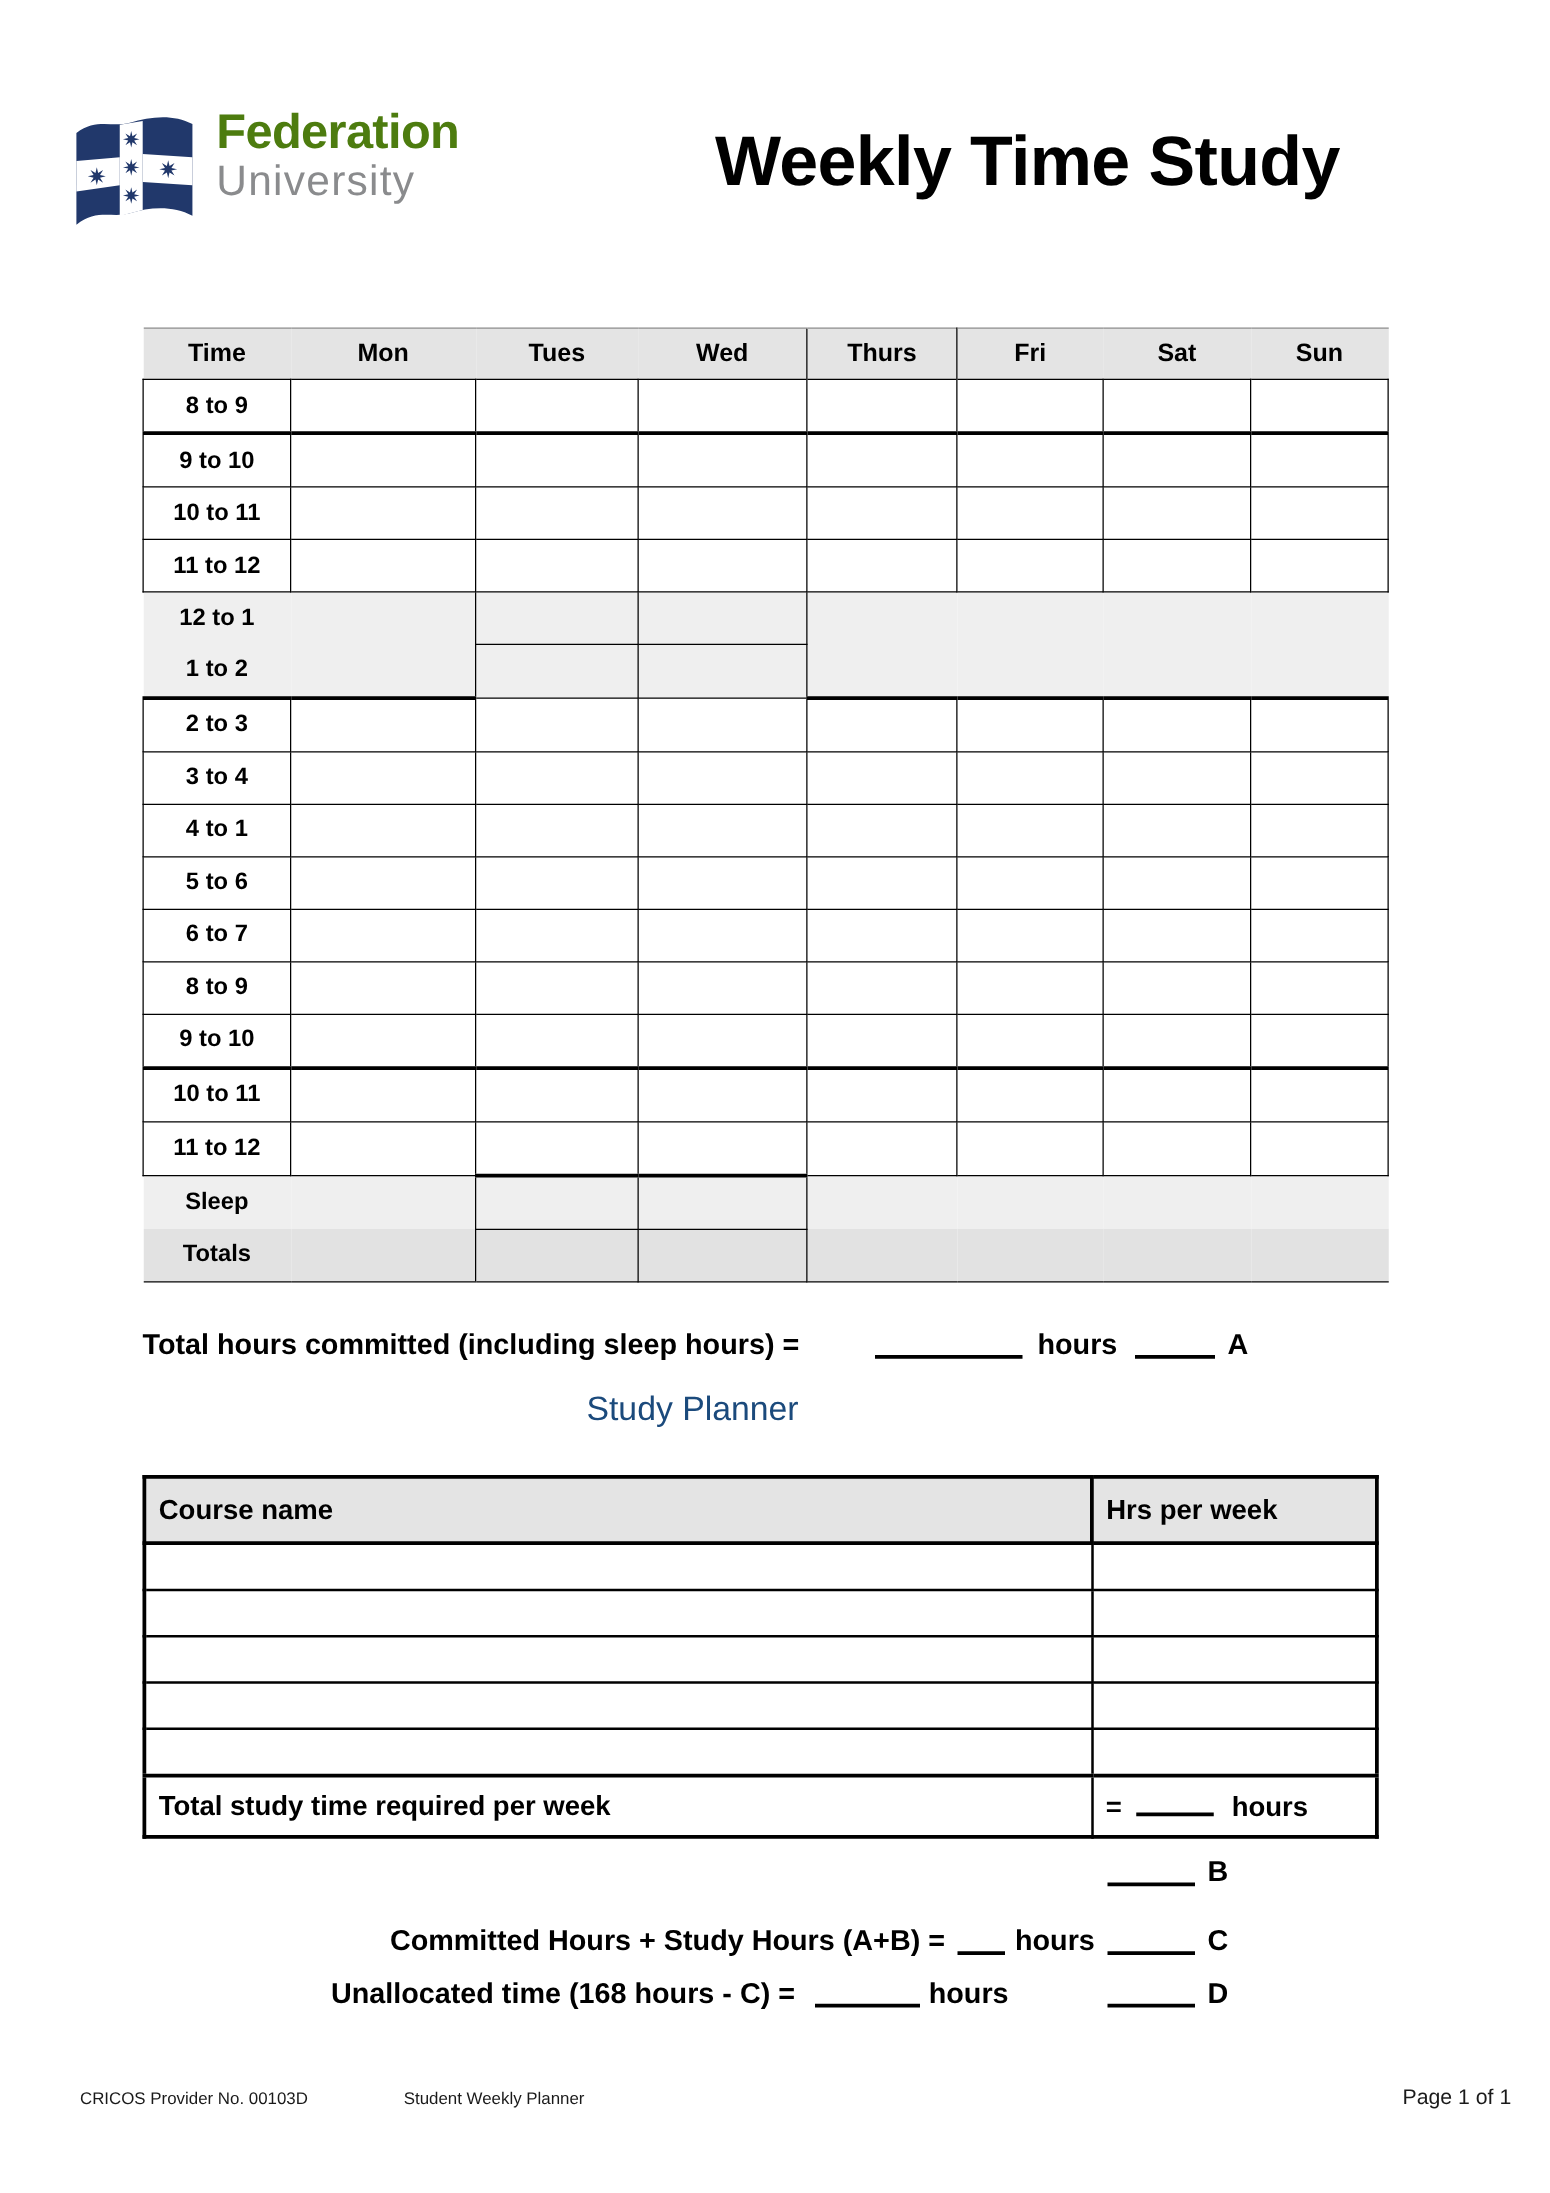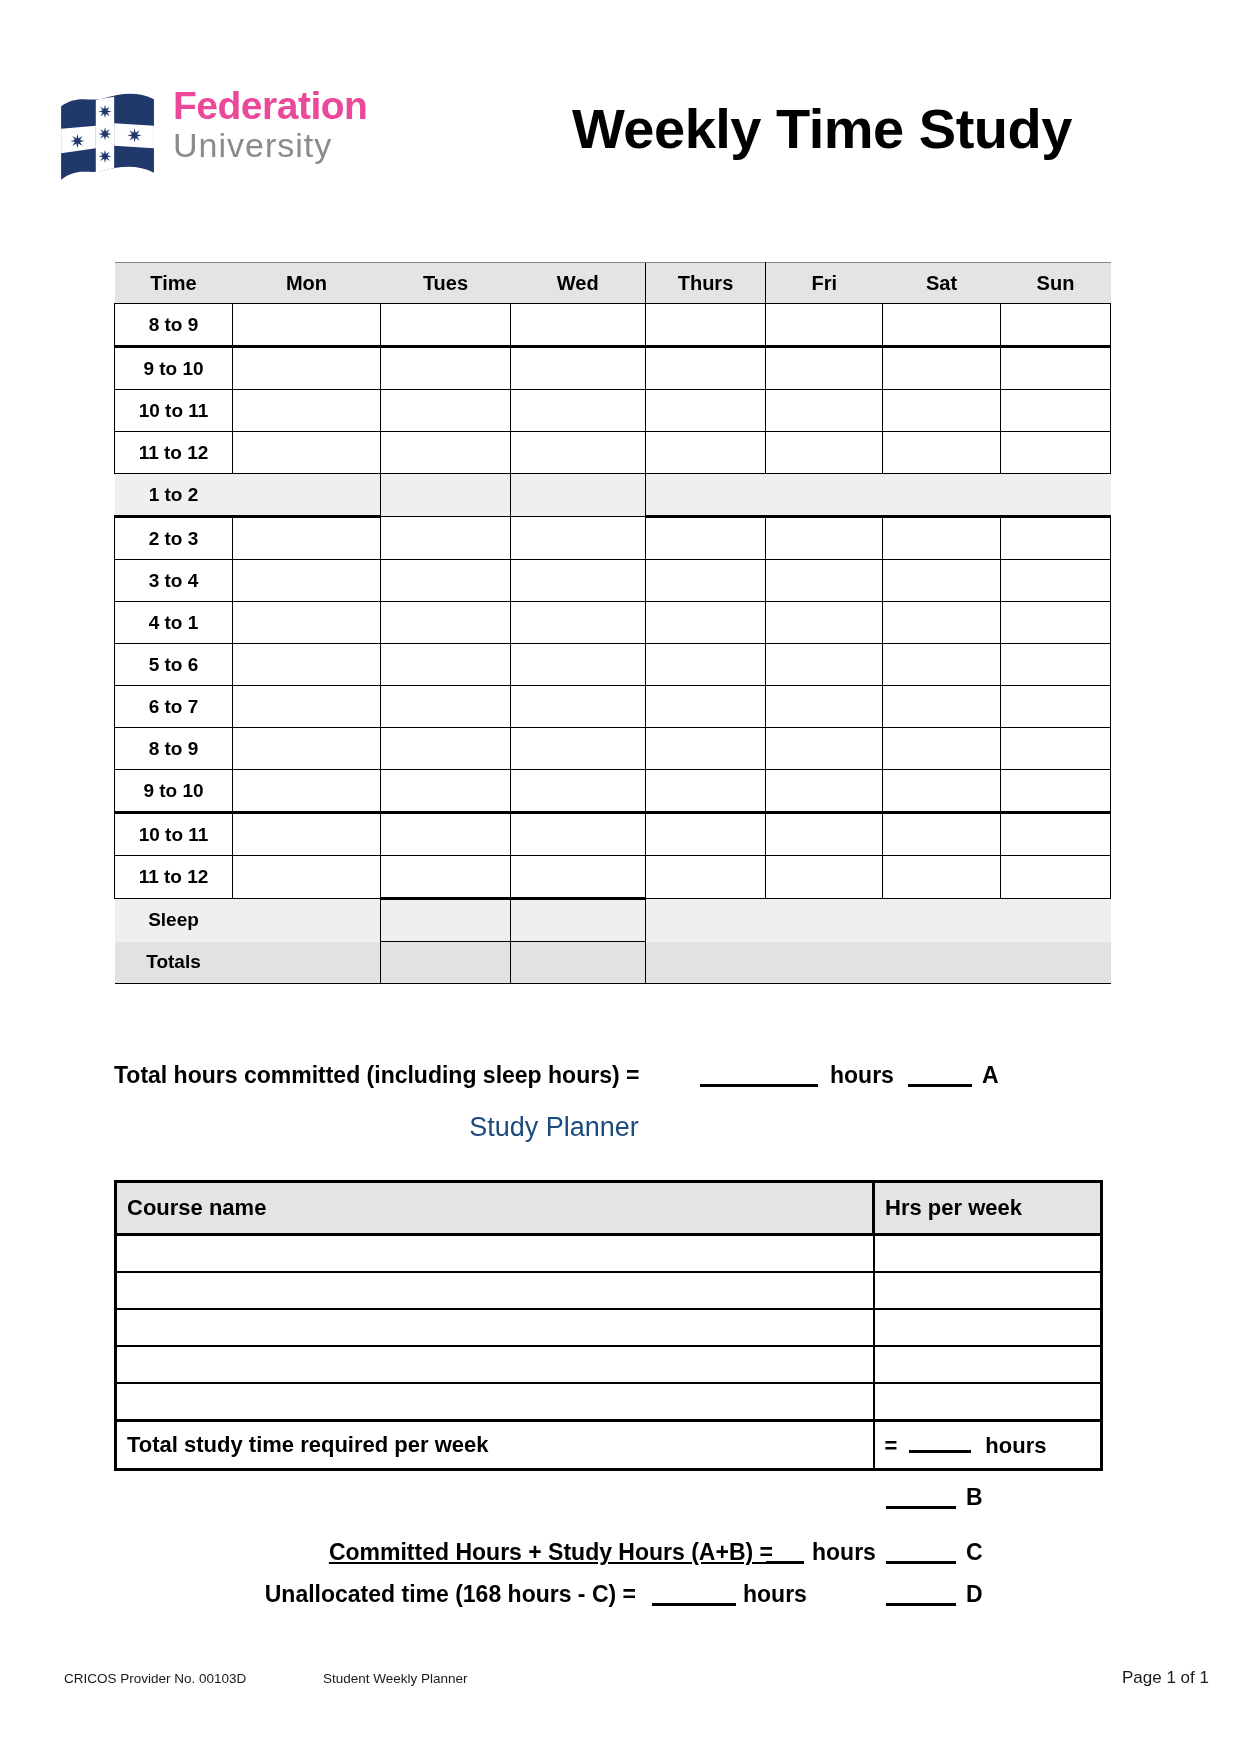--- a/index.html
+++ b/index.html
@@ -5,21 +5,21 @@
   html,body { margin:0; padding:0; background:#ffffff; }
   .page {
     position:relative; width:1240px; height:1754px; background:#ffffff;
     font-family:"Liberation Sans","DejaVu Sans",sans-serif; color:#000;
     overflow:hidden;
   }
 
   
   .logo { position:absolute; left:55px; top:84px; display:flex; gap:16px; align-items:flex-start; }
   .logo-text { display:flex; flex-direction:column; }
-  .logo-line1 { font-size:39px; font-weight:bold; color:#ec4899; line-height:44px; letter-spacing:-0.5px; }
+  .logo-line1 { font-size:39px; font-weight:bold; color:#4d7c0f; line-height:44px; letter-spacing:-0.5px; }
   .logo-line2 { font-size:34px; font-weight:400; color:#8a8b8d; line-height:38px; letter-spacing:1px; margin-top:-2px; }
 
   
   .page-title { position:absolute; left:572px; top:96px; width:640px; font-size:56px; font-weight:bold; letter-spacing:-0.5px; }
 
   
   .time-table { position:absolute; left:114px; top:262px; width:996px; border-collapse:collapse; table-layout:fixed; }
   .time-table th {
     height:40px; background:#e4e4e4; font-size:20px; font-weight:bold; text-align:center;
     border:none; border-top:1px solid #888; padding:0;
@@ -144,20 +144,30 @@
         <tr>
           <td>11 to 12</td>
           <td></td>
           <td class="keep"></td>
           <td class="keep"></td>
           <td></td>
           <td></td>
           <td></td>
           <td></td>
         </tr>
+        <tr class="shaded">
+          <td>12 to 1</td>
+          <td></td>
+          <td class="keep"></td>
+          <td class="keep"></td>
+          <td></td>
+          <td></td>
+          <td></td>
+          <td></td>
+        </tr>
         <tr class="shaded thick">
           <td>1 to 2</td>
           <td></td>
           <td class="keep"></td>
           <td class="keep"></td>
           <td></td>
           <td></td>
           <td></td>
           <td></td>
         </tr>
@@ -324,21 +334,21 @@
       </tr>
     </tbody>
   </table>
 
   <div class="abs-line" style="top:1482px;">
     <span class="fill" style="left:886px; width:70px;"></span>
     <span style="left:966px;">B</span>
   </div>
 
   <div class="abs-line" style="top:1537px;">
-    <span class="r-label" style="left:17px; width:756px;text-decoration:underline;">Committed Hours + Study Hours (A+B) =</span>
+    <span class="r-label" style="left:0; width:756px;">Committed Hours + Study Hours (A+B) =</span>
     <span class="fill" style="left:766px; width:38px;"></span>
     <span style="left:812px;">hours</span>
     <span class="fill" style="left:886px; width:70px;"></span>
     <span style="left:966px;">C</span>
   </div>
 
   <div class="abs-line" style="top:1579px;">
     <span class="r-label" style="left:0; width:636px;">Unallocated time (168 hours - C) =</span>
     <span class="fill" style="left:652px; width:84px;"></span>
     <span style="left:743px;">hours</span>

